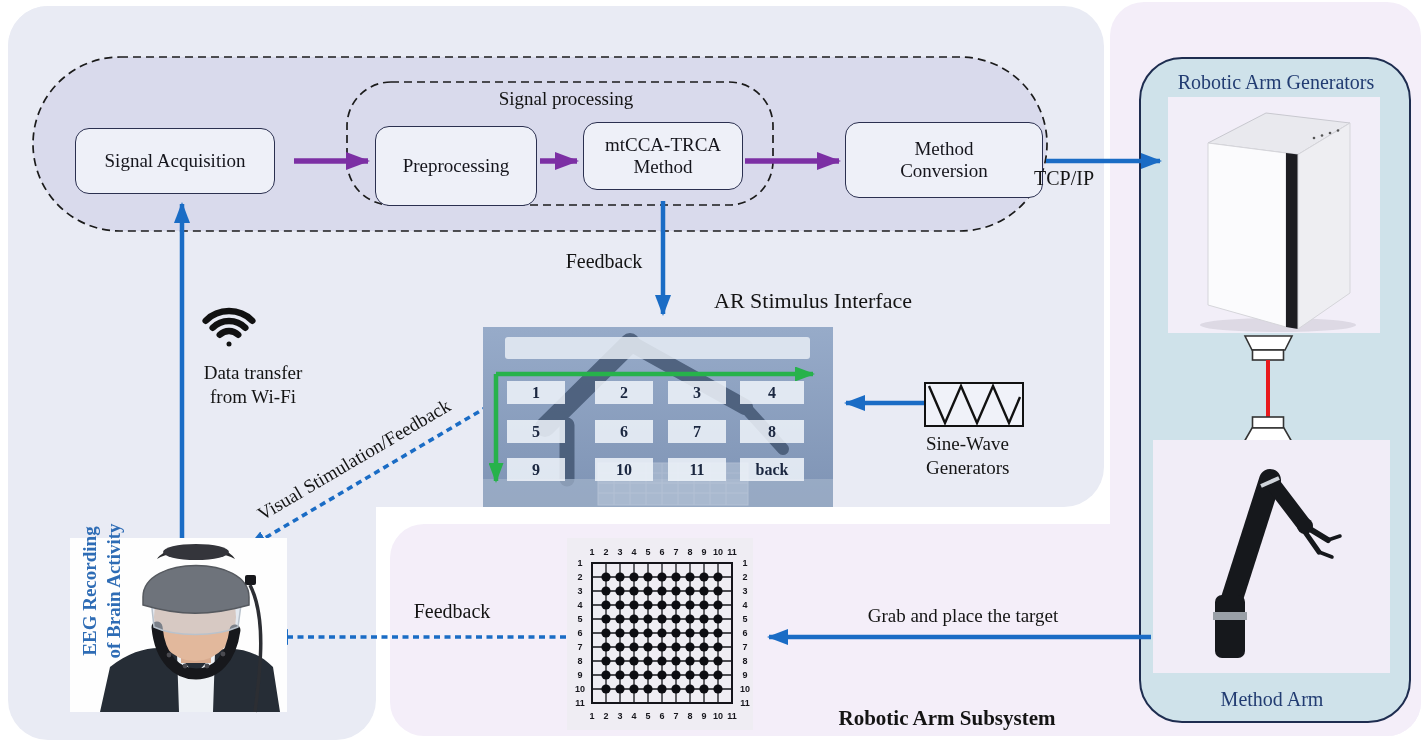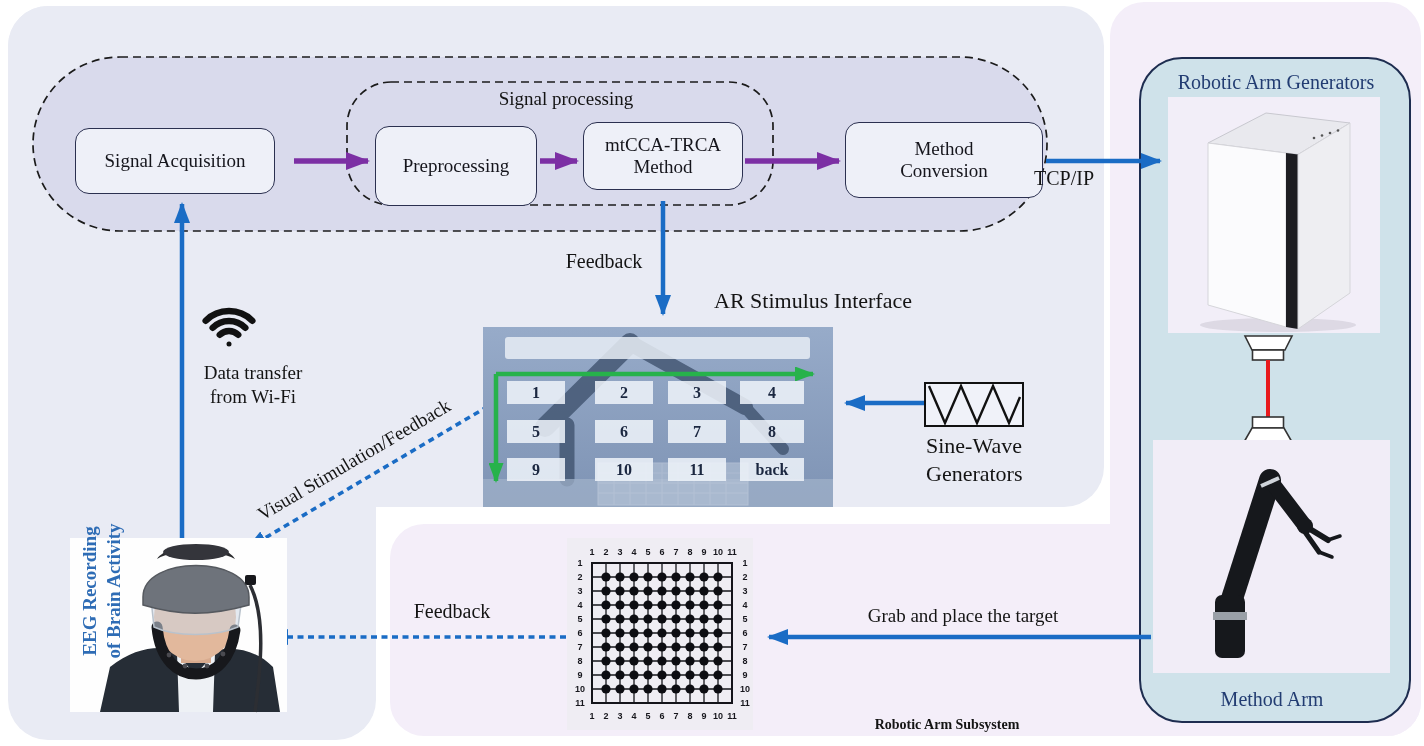--- a/index.html
+++ b/index.html
@@ -408,30 +408,30 @@
   </div>
 
   <div class="label" style="left:566px;top:99px;font-size:19px;">Signal processing</div>
   <div class="label" style="left:1064px;top:178px;">TCP/IP</div>
   <div class="label" style="left:604px;top:261px;">Feedback</div>
   <div class="label" style="left:790px;top:301px;font-size:22px;margin-left:23px;">AR Stimulus Interface</div>
   <div class="label" style="left:253px;top:385px;font-size:19px;">
     <div>Data transfer</div>
     <div>from Wi-Fi</div>
   </div>
-  <div class="label" style="left:926px;top:455px;transform:none;font-size:22px;text-align:left;">
+  <div class="label" style="left:926px;top:455px;transform:none;font-size:19px;text-align:left;">
     <div style="position:relative;top:-23px;">
       <div>Sine-Wave</div>
       <div>Generators</div>
     </div>
   </div>
   <div class="label" style="left:354px;top:460px;font-size:19px;transform:translate(-50%,-50%) rotate(-30.5deg);">Visual Stimulation/Feedback</div>
   <div class="label bold" style="left:102px;top:591px;font-size:19px;color:var(--eeg-blue);transform:translate(-50%,-50%) rotate(-90deg);">
     <div>EEG Recording</div>
     <div>of Brain Activity</div>
   </div>
   <div class="label" style="left:452px;top:611px;">Feedback</div>
   <div class="label" style="left:963px;top:616px;font-size:19px;">Grab and place the target</div>
-  <div class="label bold" style="left:947px;top:718px;font-size:14px;margin-top:7px;">Robotic Arm Subsystem</div>
+  <div class="label bold" style="left:947px;top:718px;font-size:21px;">Robotic Arm Subsystem</div>
   <div class="label navy" style="left:1276px;top:82px;">Robotic Arm Generators</div>
   <div class="label navy" style="left:1272px;top:699px;">Method Arm</div>
 
 </div>
 
 </body></html>

